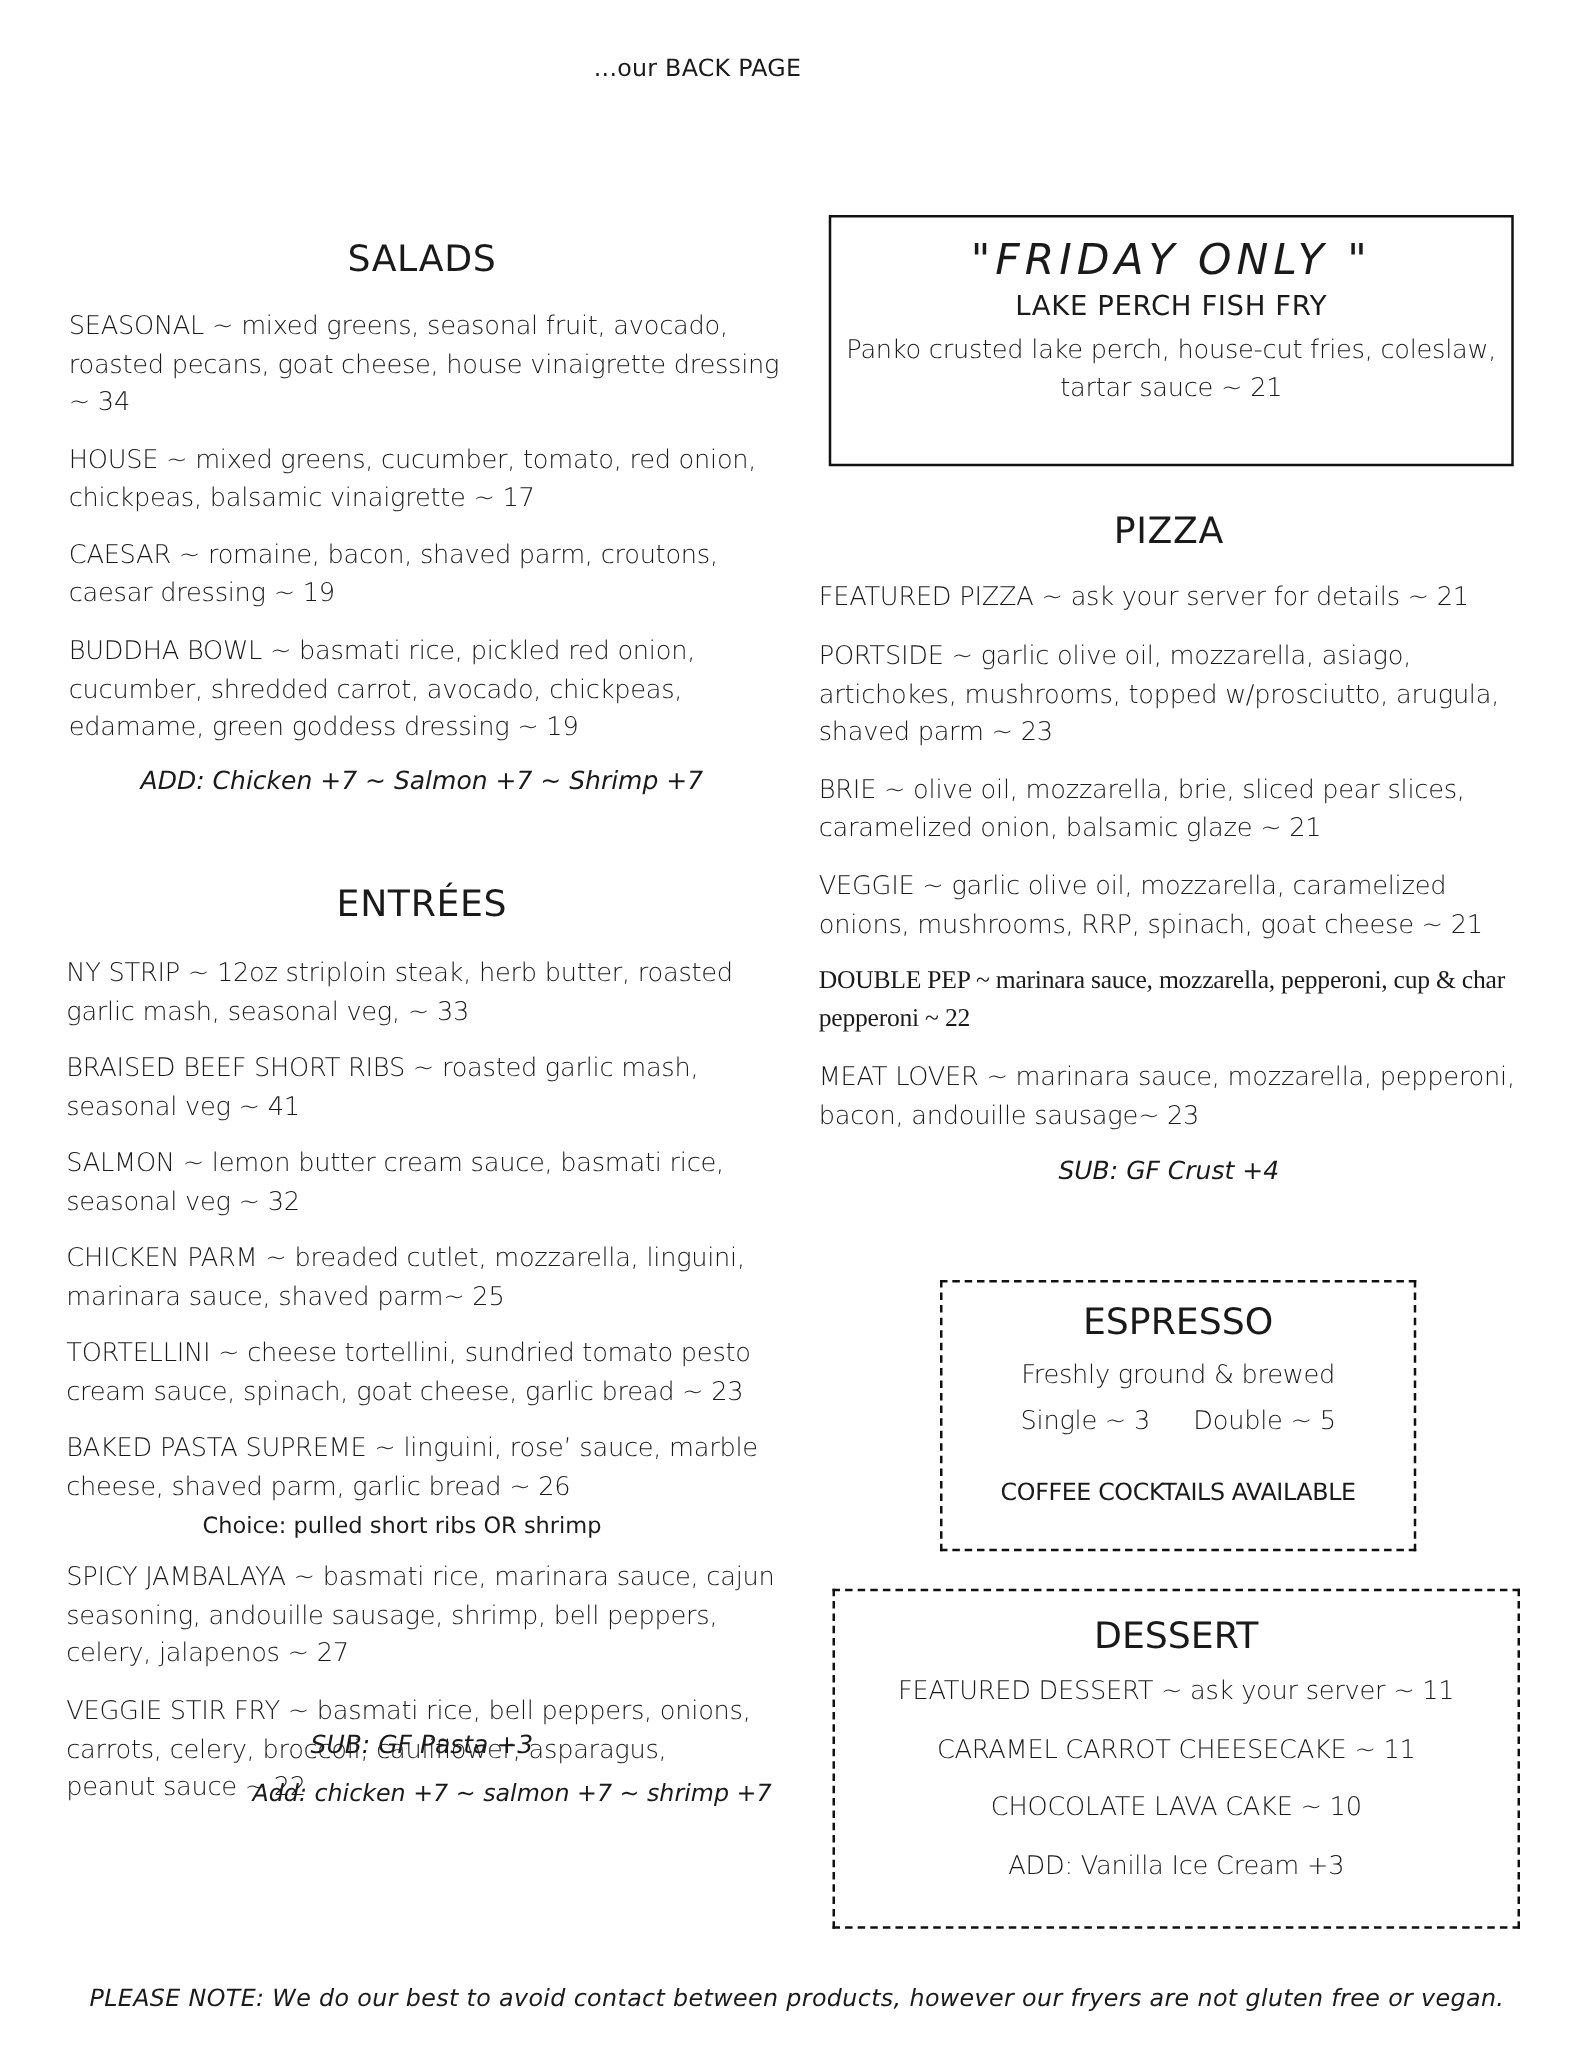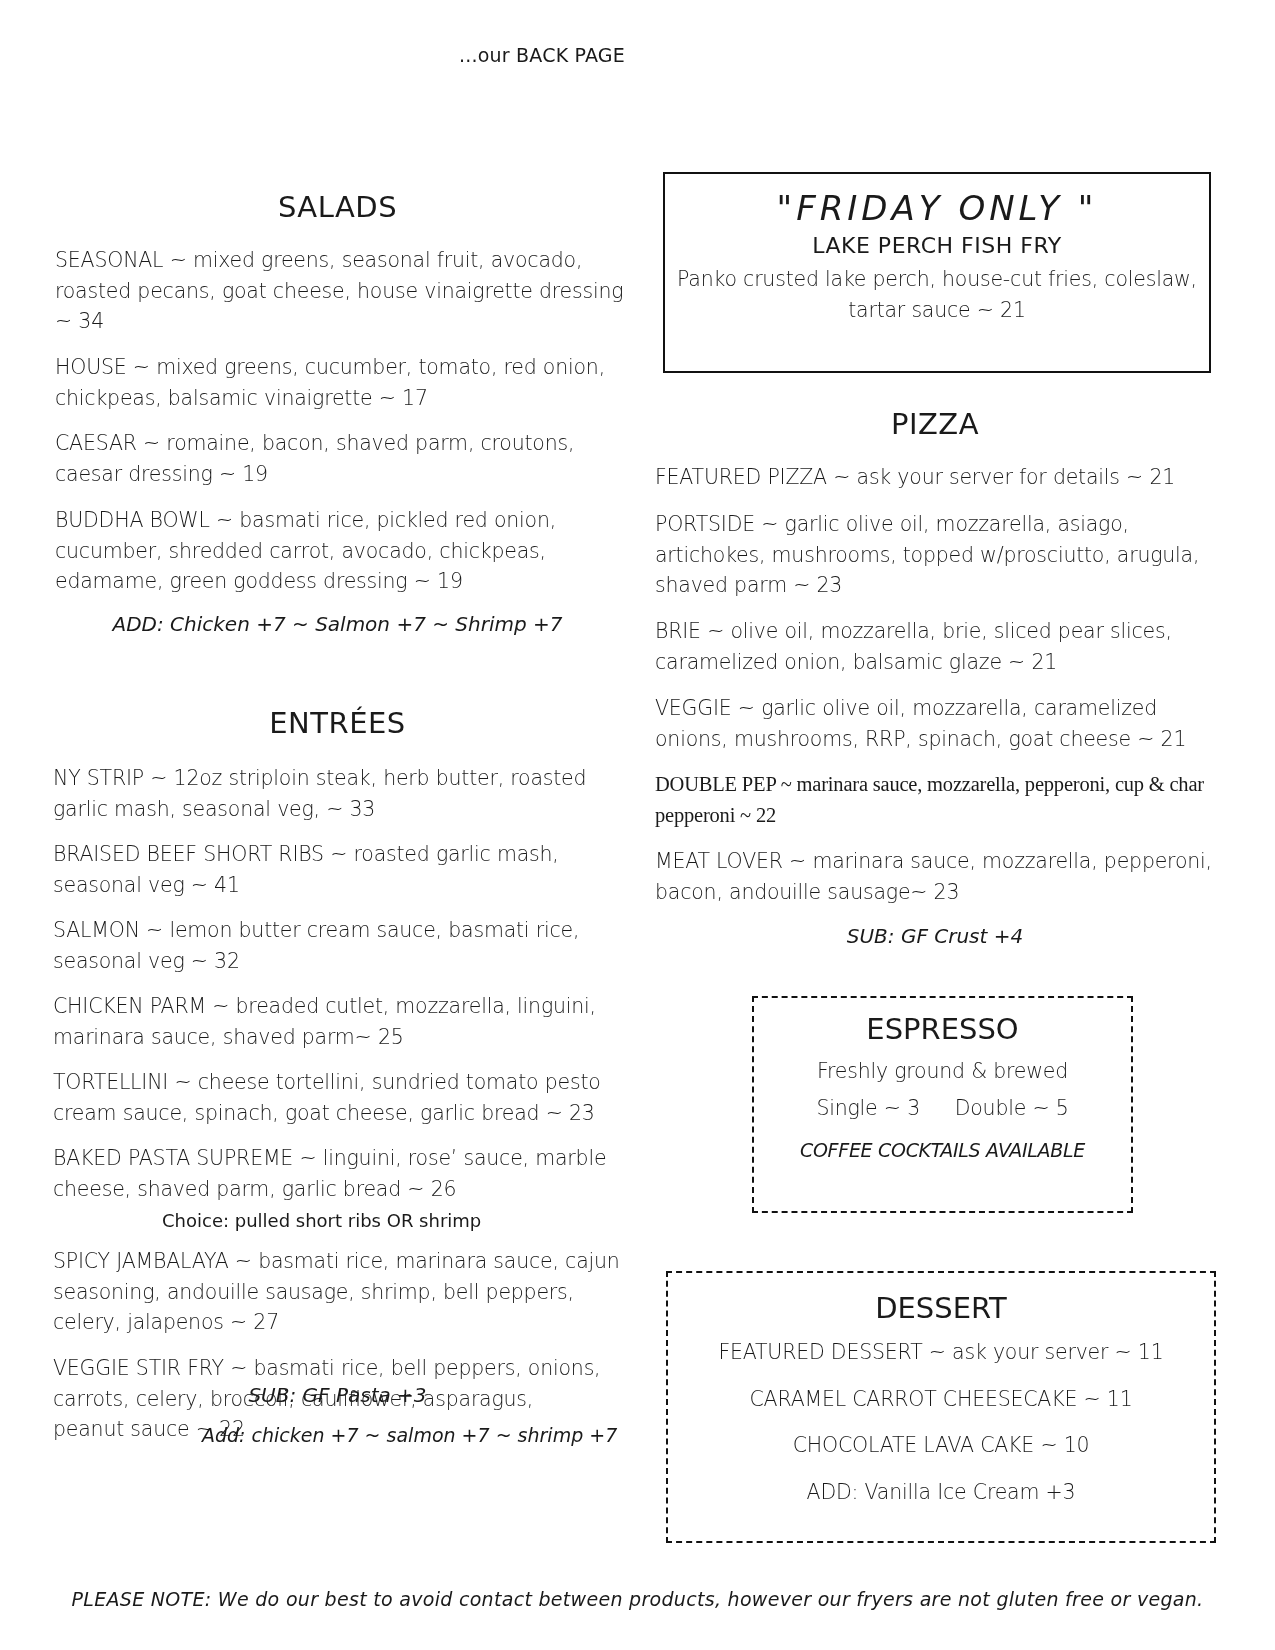--- a/index.html
+++ b/index.html
@@ -1,19 +1,19 @@
 <!DOCTYPE html>
 <html><head>
 <meta charset="utf-8">
 <style>
   html, body { margin:0; padding:0; background:#ffffff; }
   body { width:1275px; height:1650px; position:relative; overflow:hidden;
          font-family:"DejaVu Sans", sans-serif; color:#1a1a1a; }
   .abs { position:absolute; }
-  .page-header { top:44px; left:0; width:1084px; text-align:center; font-size:19px; letter-spacing:0.2px; }
+  .page-header { top:44px; left:0; width:1084px; text-align:center; font-size:19px; letter-spacing:0.2px;padding-left:16px; }
   .heading { font-size:29px; text-align:center; letter-spacing:0.5px; }
   .item { font-size:20.5px; line-height:30.5px; font-weight:300; letter-spacing:-0.2px; }
   .note-italic { font-style:italic; font-size:20px; text-align:center; }
   .box-solid { border:2px solid #111; box-sizing:border-box; }
   .box-dashed { border:2.5px dashed #111; box-sizing:border-box; }
   .center { text-align:center; }
   .choice { font-size:18px; }
   .footer { font-size:19px; left:0; width:1275px; text-align:center; letter-spacing:0.3px;font-style:italic; }
 </style>
 </head>
@@ -56,29 +56,29 @@
   <div class="abs heading" style="top:407px; left:655px; width:560px;">PIZZA</div>
   <div class="abs item" style="top:462px; left:655px; width:570px;">FEATURED PIZZA ~ ask your server for details ~ 21</div>
   <div class="abs item" style="top:509px; left:655px; width:560px;">PORTSIDE ~ garlic olive oil, mozzarella, asiago, artichokes, mushrooms, topped w/prosciutto, arugula, shaved parm ~ 23</div>
   <div class="abs item" style="top:616px; left:655px; width:560px;">BRIE ~ olive oil, mozzarella, brie, sliced pear slices, caramelized onion, balsamic glaze ~ 21</div>
   <div class="abs item" style="top:693px; left:655px; width:570px;">VEGGIE ~ garlic olive oil, mozzarella, caramelized onions, mushrooms, RRP, spinach, goat cheese ~ 21</div>
   <div class="abs item" style="top:769px; left:655px; width:560px;font-family:Liberation Serif, serif;">DOUBLE PEP ~ marinara sauce, mozzarella, pepperoni, cup &amp; char pepperoni ~ 22</div>
   <div class="abs item" style="top:846px; left:655px; width:560px;">MEAT LOVER ~ marinara sauce, mozzarella, pepperoni, bacon, andouille sausage~ 23</div>
   <div class="abs note-italic" style="top:924px; left:655px; width:560px;">SUB: GF Crust +4</div>
 </section>
 
-<section class="abs box-dashed" style="top:996px; left:752px; width:381px; height:217px;">
+<section class="abs box-dashed" style="top:1024px; left:752px; width:381px; height:217px;">
   <div class="center" style="margin-top:14px; font-size:29px;">ESPRESSO</div>
   <div class="center item" style="margin-top:10px;">Freshly ground &amp; brewed</div>
   <div class="center item" style="margin-top:6px;">
     <span>Single ~ 3</span>
     <span style="display:inline-block; width:22px;"></span>
     <span>Double ~ 5</span>
   </div>
-  <div class="center" style="margin-top:16px; font-size:19px; font-style:italic; letter-spacing:-0.3px;">COFFEE COCKTAILS AVAILABLE</div>
+  <div class="center" style="margin-top:32px; font-size:19px; letter-spacing:-0.3px;">COFFEE COCKTAILS AVAILABLE</div>
 </section>
 
 <section class="abs box-dashed" style="top:1271px; left:666px; width:550px; height:272px;">
   <div class="center" style="margin-top:18px; font-size:29px;">DESSERT</div>
   <div class="center item" style="margin-top:12px;">FEATURED DESSERT ~ ask your server ~ 11</div>
   <div class="center item" style="margin-top:16px;">CARAMEL CARROT CHEESECAKE ~ 11</div>
   <div class="center item" style="margin-top:16px;">CHOCOLATE LAVA CAKE ~ 10</div>
   <div class="center item" style="margin-top:16px;">ADD: Vanilla Ice Cream +3</div>
 </section>
 

